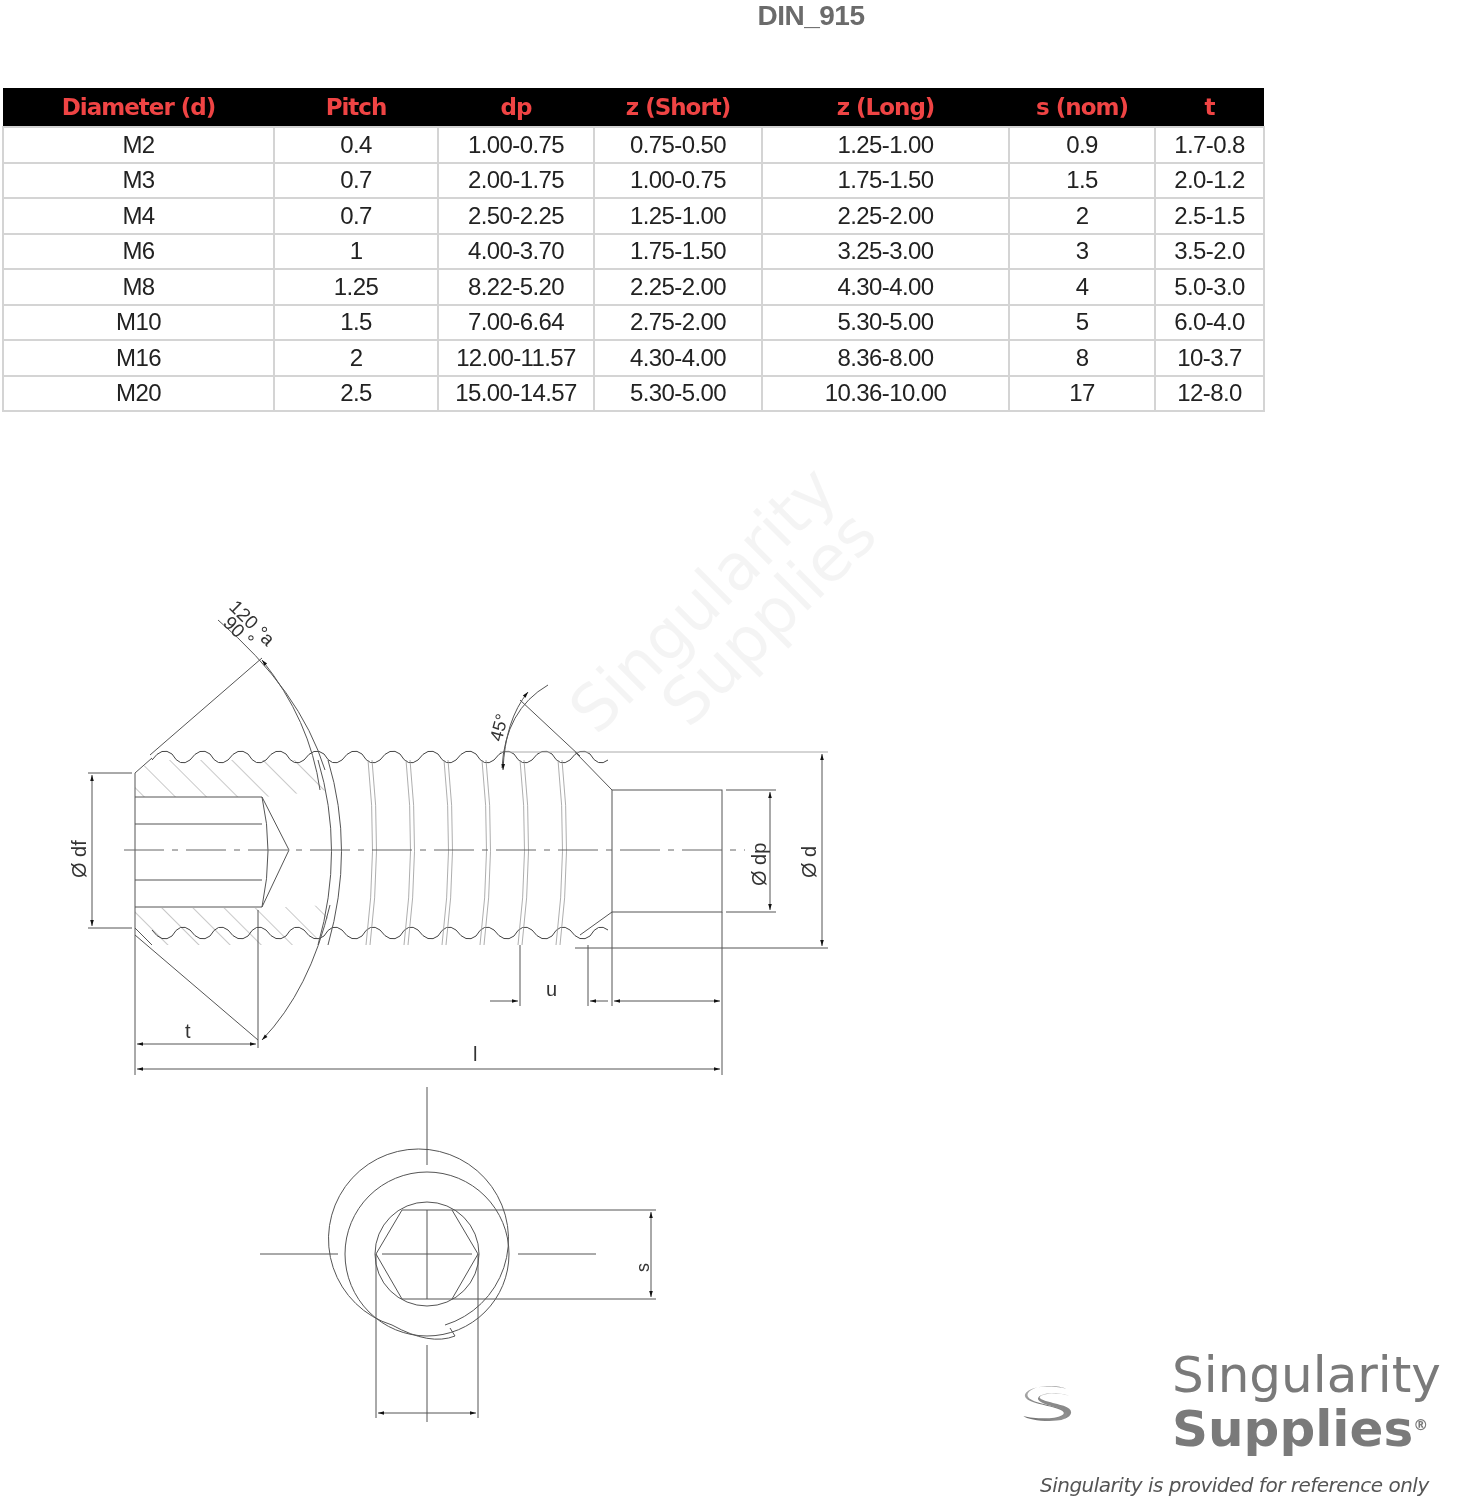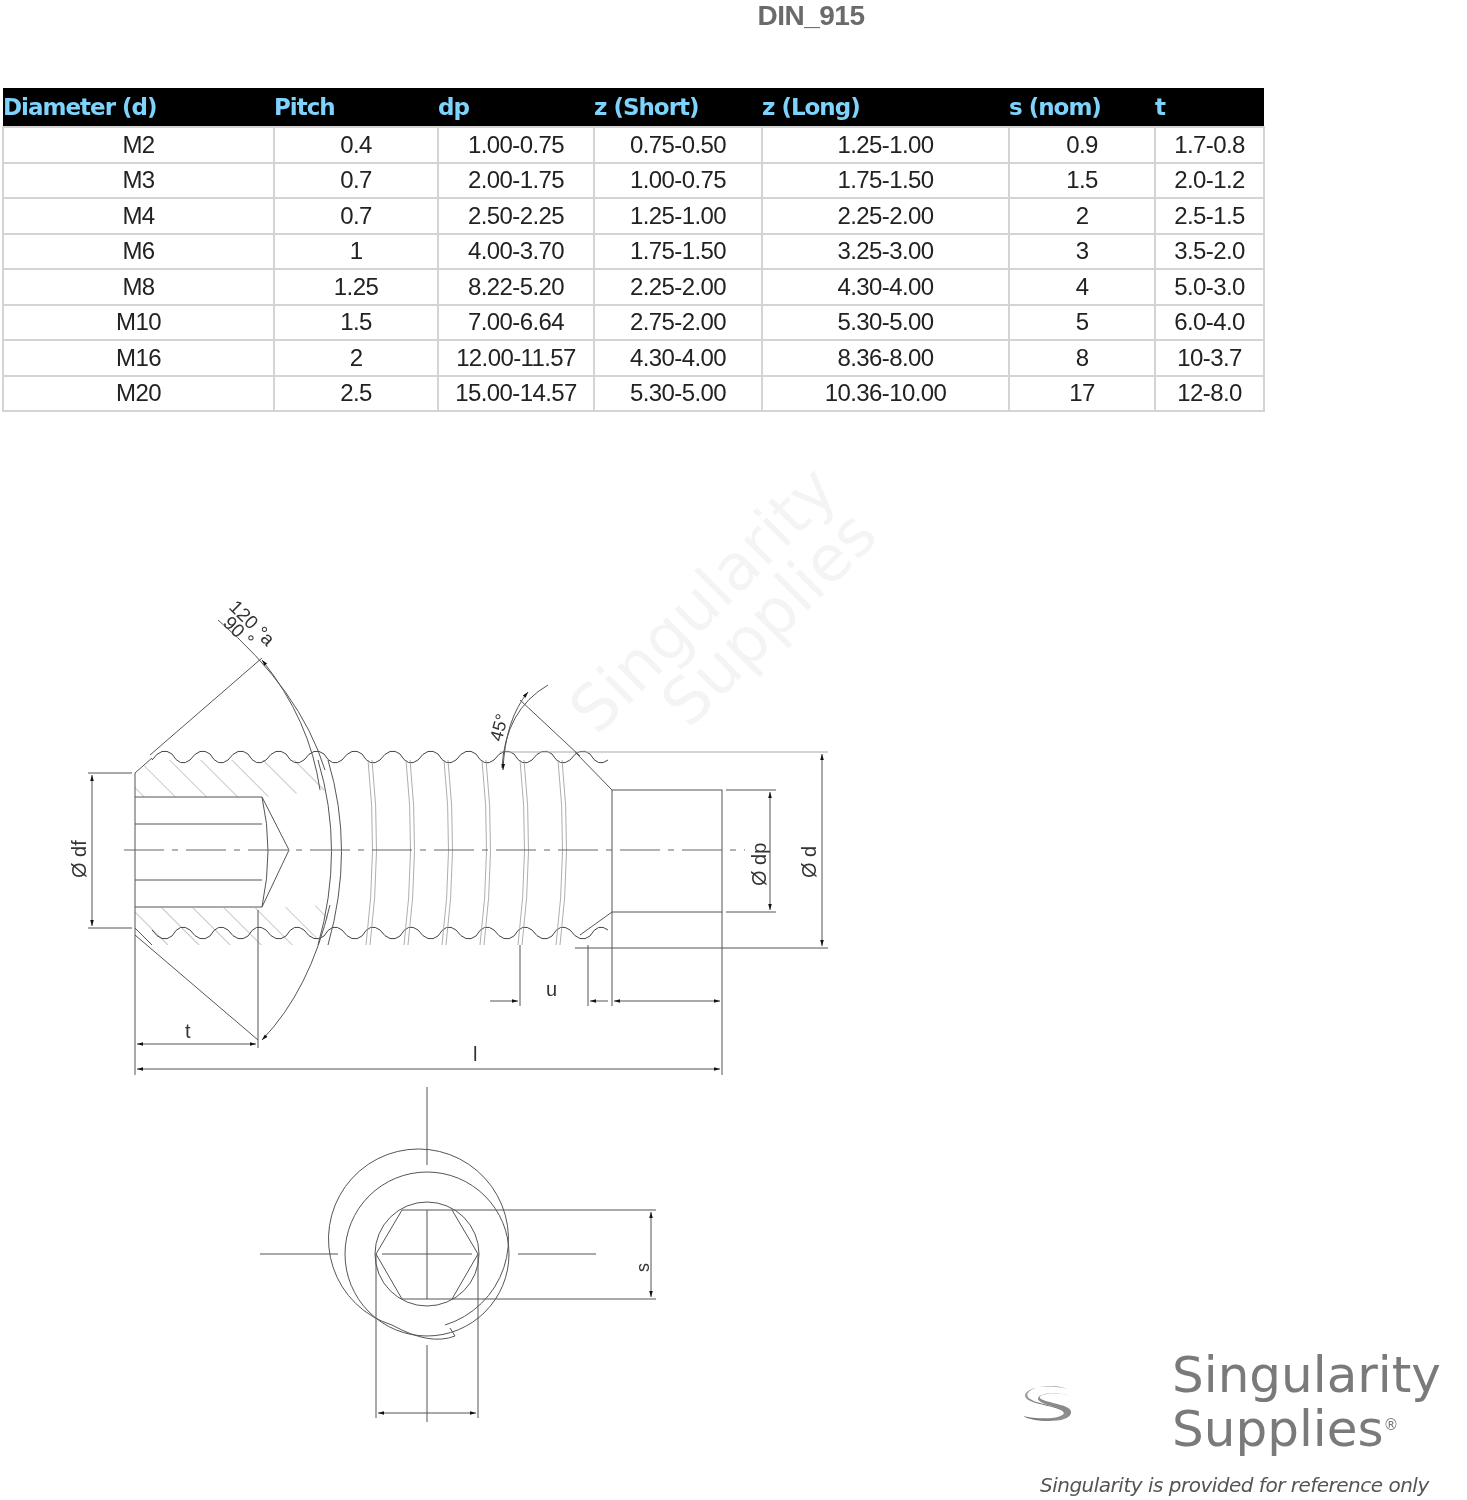--- a/index.html
+++ b/index.html
@@ -1,26 +1,26 @@
 <!DOCTYPE html>
 <html><head>
   <meta charset="utf-8">
   <style>
     html, body { margin: 0; padding: 0; background: #ffffff; }
     body { width: 1467px; height: 1500px; position: relative; overflow: hidden; font-family: "Liberation Sans", sans-serif; }
     .title { position: absolute; left: 0; width: 1622px; top: 0; text-align: center; font-family: "Liberation Sans", sans-serif; font-weight: bold; font-size: 28px; color: #6b6b6b; letter-spacing: -0.5px; line-height: 32px; }
     .spec-table { position: absolute; left: 2px; top: 88px; border-collapse: collapse; table-layout: fixed; width: 1261px; }
-    .spec-table th { background: #000; color: #7dd3fc; font-family: "DejaVu Sans", sans-serif; font-weight: bold; font-size: 23px; height: 38px; padding: 0; text-align: left; letter-spacing: -1px; }
+    .spec-table th { background: #000; color: #ef4444; font-family: "DejaVu Sans", sans-serif; font-weight: bold; font-size: 23px; height: 38px; padding: 0; text-align: center; letter-spacing: -1px; }
     .spec-table td { border: 2px solid #d4d4d4; font-family: "Liberation Sans", sans-serif; font-size: 24px; color: #222; height: 33.5px; padding: 0; text-align: center; letter-spacing: -0.6px; }
     .drawing { position: absolute; left: 0; top: 0; }
     .watermark { position: absolute; left: 560px; top: 700px; transform: rotate(-45deg); transform-origin: left top; font-family: "DejaVu Sans", sans-serif; font-size: 64px; color: rgba(0,0,0,0.045); line-height: 60px; white-space: nowrap; }
     .logo { position: absolute; left: 1020px; top: 1340px; width: 447px; height: 120px; }
     .logo-text { position: absolute; left: 1172px; font-family: "DejaVu Sans", sans-serif; font-size: 50px; color: #7a7a7a; line-height: 50px; letter-spacing: 0px; }
     .logo-line1 { top: 1350px; }
-    .logo-line2 { top: 1404px; }
+    .logo-line2 { top: 1404px; font-weight: bold; }
     .reg { font-size: 15px; vertical-align: top; position: relative; top: -4px; }
     .disclaimer { position: absolute; left: 1040px; top: 1473px; font-family: "DejaVu Sans", sans-serif; font-style: italic; font-size: 20px; color: #555; white-space: nowrap; letter-spacing: -0.5px; }
   </style>
 </head>
 <body>
 
 <div class="title">DIN_915</div>
 
 <table class="spec-table">
   <colgroup>

